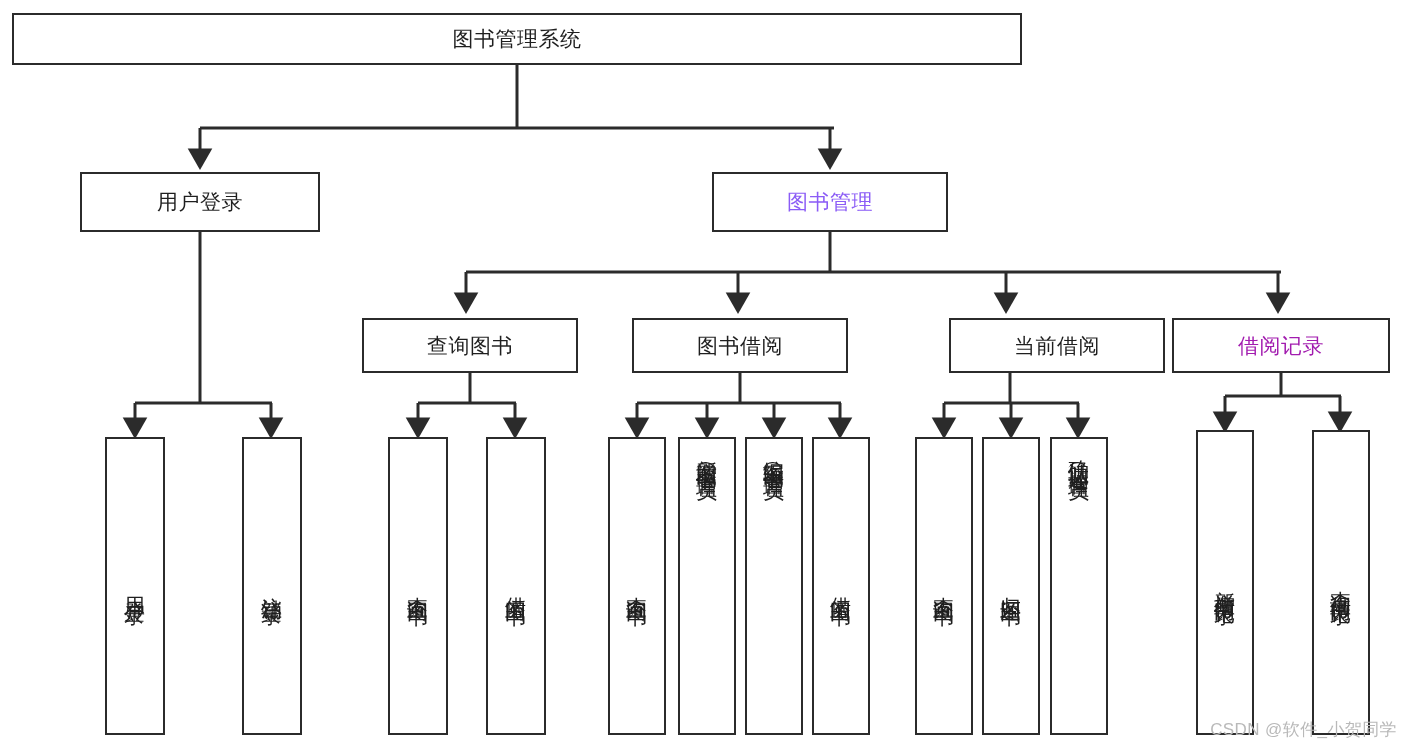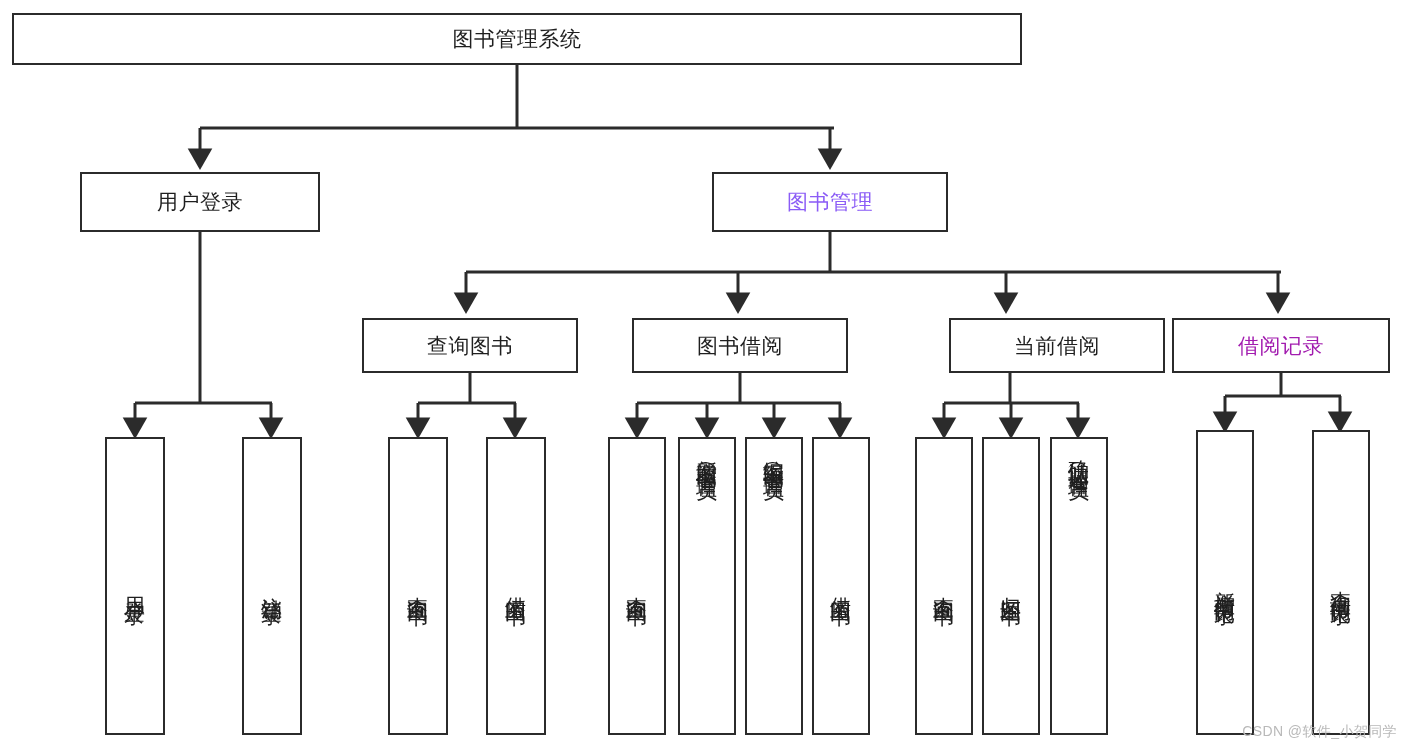--- a/index.html
+++ b/index.html
@@ -57,21 +57,21 @@
     padding-top: 4px;
   }
   .leaf-box.center-v {
     align-items: center;
     padding-top: 0;
   }
   #watermark {
     position: absolute;
     right: 8px;
     bottom: 6px;
-    font-size: 14px;
+    font-size: 17px;
     color: #b9b9b9;
     white-space: nowrap;
     letter-spacing: 0.4px;
   }
 </style>
 </head>
 <body style="background: rgb(255, 255, 255);">
 
 <div id="diagram-root">
 

